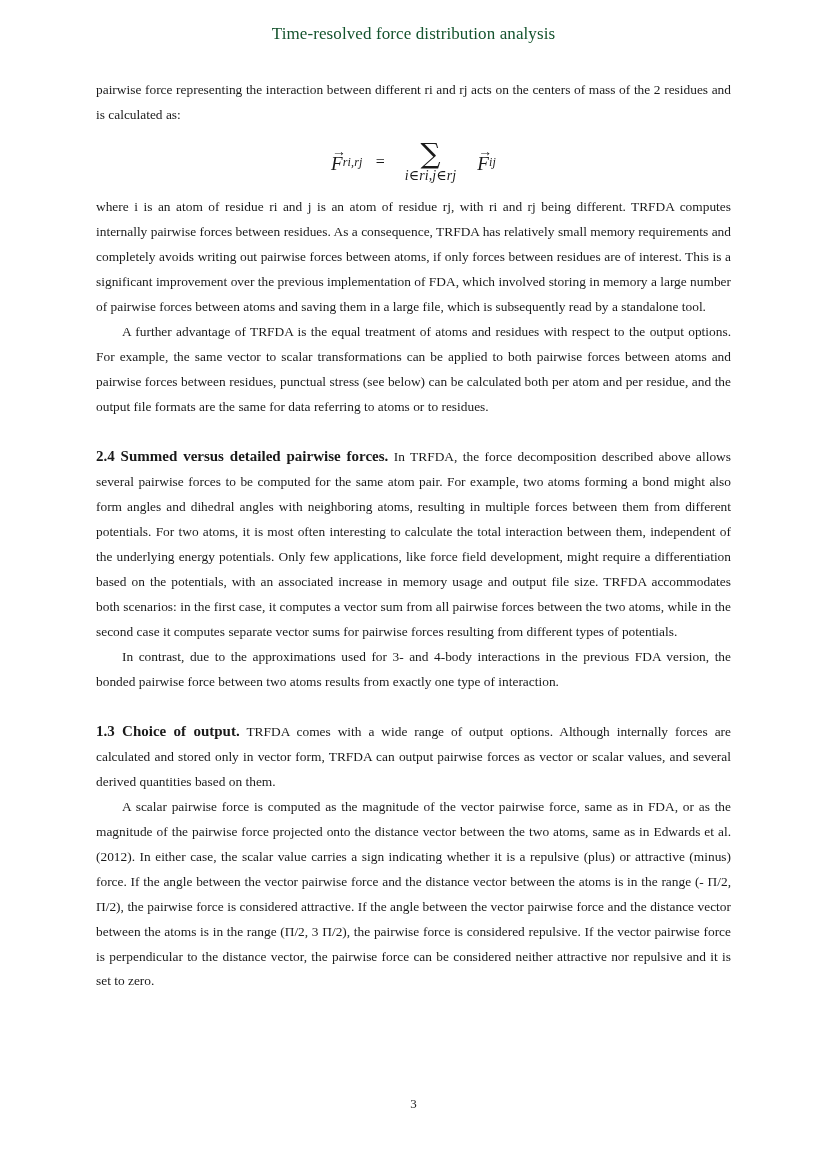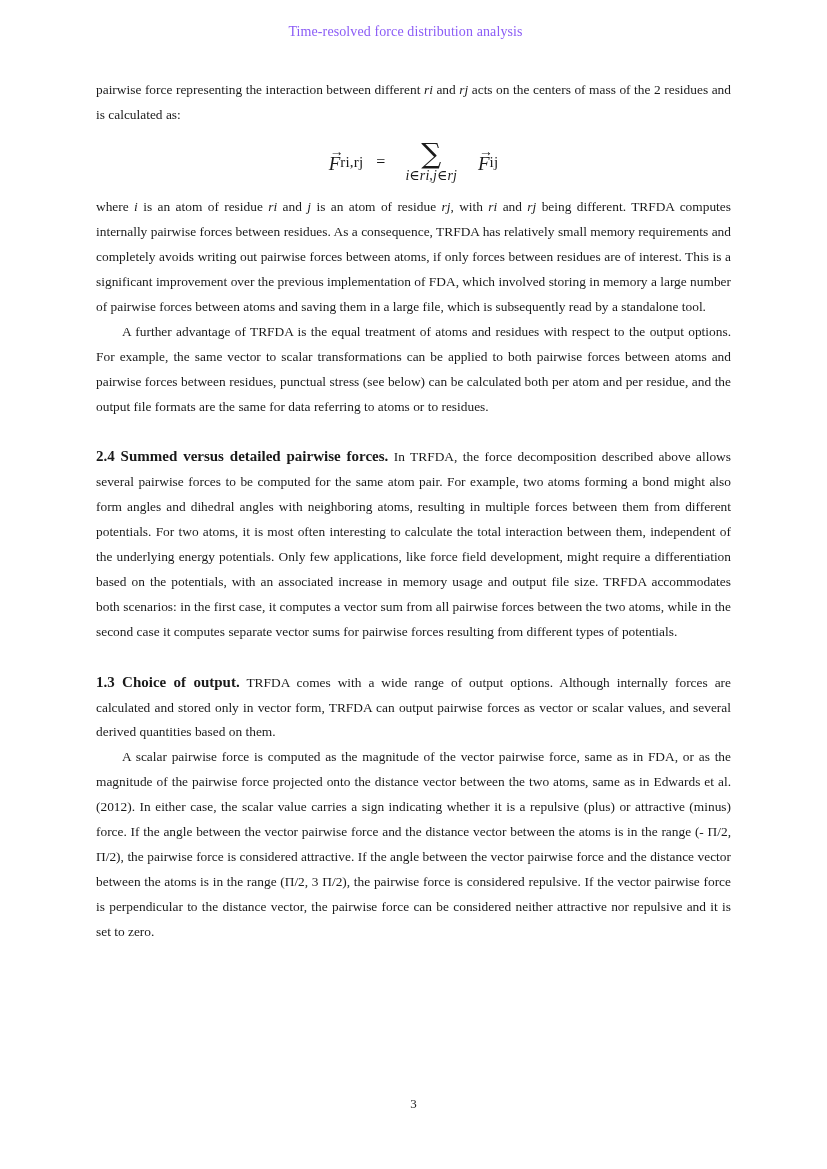--- a/index.html
+++ b/index.html
@@ -18,27 +18,27 @@
   .page {
     position: absolute;
     left: 0; top: 0;
     width: 827px;
     height: 1169px;
     box-sizing: border-box;
     padding: 0;
   }
   .running-header {
     position: absolute;
-    left: 88px;
+    left: 96px;
     top: 24px;
     width: 635px;
     text-align: center;
-    font-size: 14px;
+    font-size: 17px;
     letter-spacing: 0.1px;
-    color: #8b5cf6;
+    color: #14532d;
   }
   .content {
     position: absolute;
     left: 96px;
     top: 78px;
     width: 635px;
   }
   p.para {
     margin: 0;
     text-align: justify;
@@ -82,21 +82,22 @@
   .vecF .arrow {
     position: absolute;
     top: -7px;
     left: 1px;
     font-style: normal;
     font-size: 14px;
     line-height: 1;
     letter-spacing: -1px;
   }
   .sub {
-    font-size: 15px;
+    font-size: 12px;
+    font-style: italic;
     vertical-align: -5px;
     letter-spacing: 0.2px;
   }
   .eq-eq {
     margin: 0 13px;
     font-size: 16px;
   }
   .bigsum {
     display: inline-flex;
     flex-direction: column;
@@ -119,21 +120,21 @@
   .eq-spacer { display: inline-block; width: 14px; }
   .page-number {
     position: absolute;
     left: 0;
     top: 1096px;
     width: 827px;
     text-align: center;
     font-size: 13px;
     color: #1a1a1a;
   }
-  .it { font-style: italic; }
+  .it { }
 </style>
 </head>
 <body>
 
 <div class="page">
 
   <div class="running-header">Time-resolved force distribution analysis</div>
 
   <div class="content">
 
@@ -153,20 +154,21 @@
           <span class="sub">ij</span>
       </span>
     </div>
 
     <p class="para"><span>where </span><span class="it">i</span><span> is an atom of residue </span><span class="it">ri</span><span> and </span><span class="it">j</span><span> is an atom of residue </span><span class="it">rj</span><span>, with </span><span class="it">ri</span><span> and </span><span class="it">rj</span><span> being different. TRFDA computes internally pairwise forces between residues. As a consequence, TRFDA has relatively small memory requirements and completely avoids writing out pairwise forces between atoms, if only forces between residues are of interest. This is a significant improvement over the previous implementation of FDA, which involved storing in memory a large number of pairwise forces between atoms and saving them in a large file, which is subsequently read by a standalone tool.</span></p>
 
     <p class="para indent">A further advantage of TRFDA is the equal treatment of atoms and residues with respect to the output options. For example, the same vector to scalar transformations can be applied to both pairwise forces between atoms and pairwise forces between residues, punctual stress (see below) can be calculated both per atom and per residue, and the output file formats are the same for data referring to atoms or to residues.</p>
 
     <p class="para spaced-before"><span class="sec-head">2.4 Summed versus detailed pairwise forces.</span><span> In TRFDA, the force decomposition described above allows several pairwise forces to be computed for the same atom pair. For example, two atoms forming a bond might also form angles and dihedral angles with neighboring atoms, resulting in multiple forces between them from different potentials. For two atoms, it is most often interesting to calculate the total interaction between them, independent of the underlying energy potentials. Only few applications, like force field development, might require a differentiation based on the potentials, with an associated increase in memory usage and output file size. TRFDA accommodates both scenarios: in the first case, it computes a vector sum from all pairwise forces between the two atoms, while in the second case it computes separate vector sums for pairwise forces resulting from different types of potentials.</span></p>
 
+    <p class="para indent">In contrast, due to the approximations used for 3- and 4-body interactions in the previous FDA version, the bonded pairwise force between two atoms results from exactly one type of interaction.</p>
 
     <p class="para spaced-before"><span class="sec-head">1.3 Choice of output.</span><span> TRFDA comes with a wide range of output options. Although internally forces are calculated and stored only in vector form, TRFDA can output pairwise forces as vector or scalar values, and several derived quantities based on them.</span></p>
 
     <p class="para indent">A scalar pairwise force is computed as the magnitude of the vector pairwise force, same as in FDA, or as the magnitude of the pairwise force projected onto the distance vector between the two atoms, same as in Edwards et al. (2012). In either case, the scalar value carries a sign indicating whether it is a repulsive (plus) or attractive (minus) force. If the angle between the vector pairwise force and the distance vector between the atoms is in the range (- Π/2, Π/2), the pairwise force is considered attractive. If the angle between the vector pairwise force and the distance vector between the atoms is in the range (Π/2, 3 Π/2), the pairwise force is considered repulsive. If the vector pairwise force is perpendicular to the distance vector, the pairwise force can be considered neither attractive nor repulsive and it is set to zero.</p>
 
 
   </div>
 
   <div class="page-number">3</div>
 

